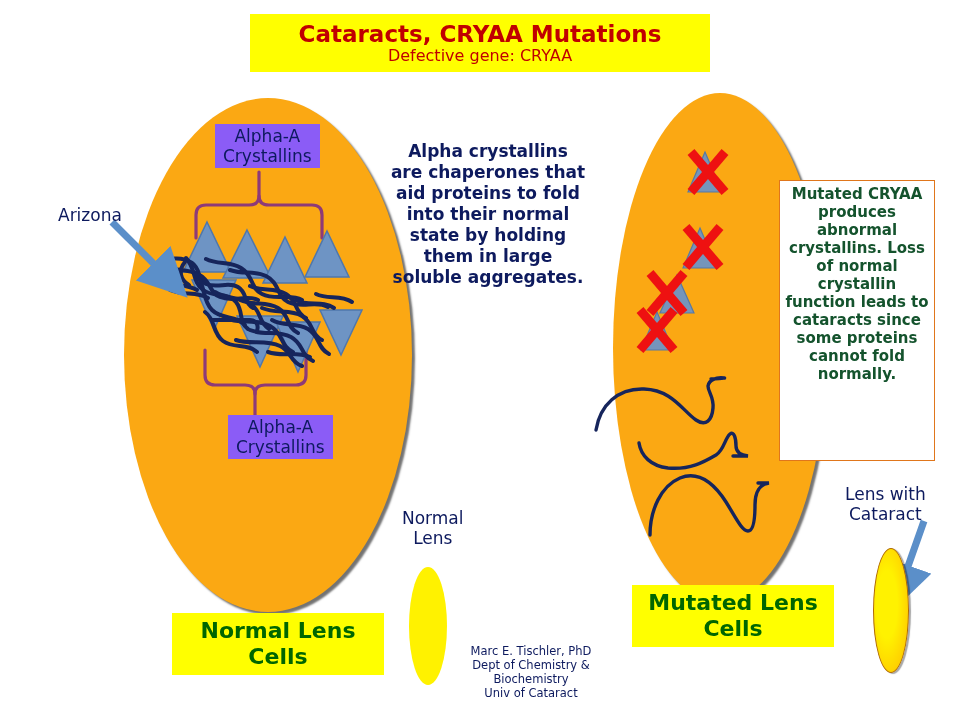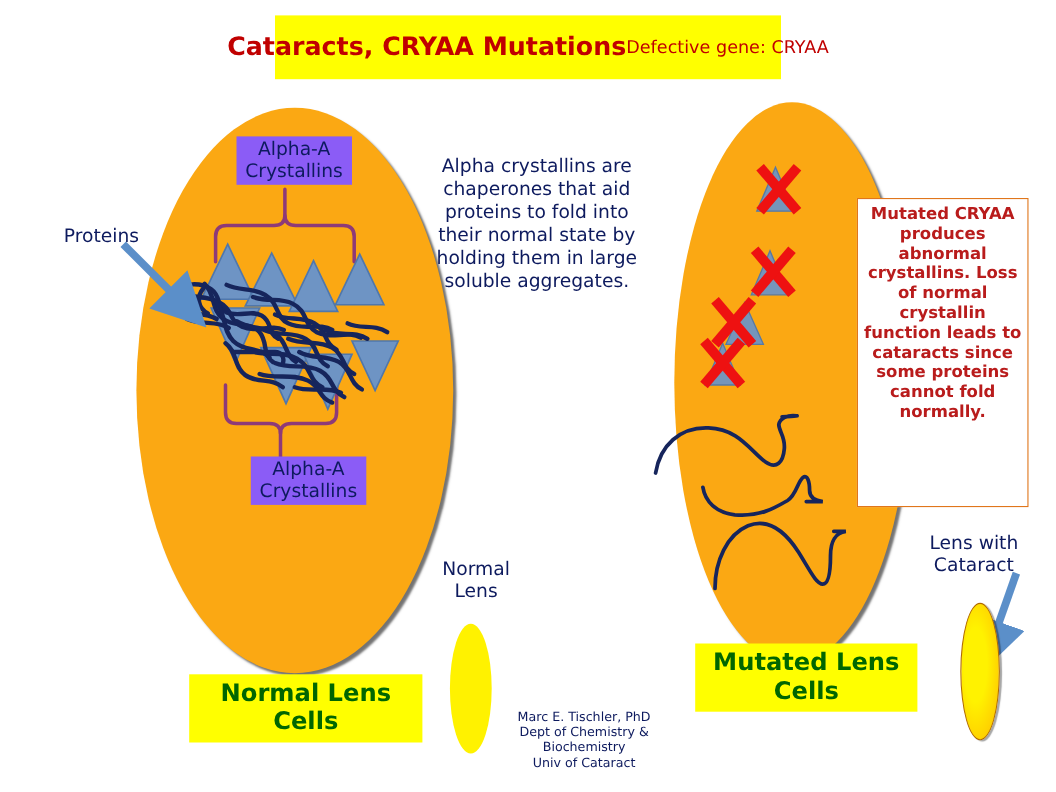--- a/index.html
+++ b/index.html
@@ -10,21 +10,21 @@
     overflow:hidden;
     position:relative;
   }
   #stage{position:absolute;left:0;top:0;width:960px;height:720px;}
   .abs{position:absolute;}
 
   
   #title-banner{
     left:250px;top:14px;width:460px;height:58px;
     background:#FFFF00;
-    display:flex;align-items:center;justify-content:center;
+    display:flex;flex-direction:column;align-items:center;justify-content:center;
     box-sizing:border-box;
   }
   #title-main{
     color:#C00000;font-weight:bold;font-size:23px;letter-spacing:0px;
     line-height:25px;white-space:nowrap;
   }
   #title-sub{
     color:#C00000;font-weight:normal;font-size:16px;line-height:18px;white-space:nowrap;
   }
 
@@ -43,28 +43,28 @@
     font-size:17px;line-height:20px;text-align:center;
     padding:2px 8px;box-sizing:border-box;white-space:nowrap;
   }
   #alphaA-top{left:215px;top:124px;}
   #alphaA-bottom{left:228px;top:415px;}
 
   
   #center-text{
     left:390px;top:141px;width:196px;
     color:#0D1A5E;font-size:17px;line-height:21px;text-align:center;
-    font-weight:400;
+    font-weight:700;
   }
 
   
   #mutation-note{
     left:779px;top:180px;width:156px;height:281px;
     background:#ffffff;border:1px solid #E0761B;
-    color:#b91c1c;font-weight:bold;font-size:15px;line-height:18px;
+    color:#14532d;font-weight:bold;font-size:15px;line-height:18px;
     text-align:center;box-sizing:border-box;padding:4px 3px;
   }
 
   
   .navy-label{
     color:#0D1A5E;font-size:17px;line-height:20px;text-align:center;white-space:nowrap;
   }
   #proteins-label{left:58px;top:205px;}
   #normal-lens-label{left:402px;top:508px;}
   #cataract-label{left:845px;top:484px;}
@@ -206,21 +206,21 @@
   <div class="abs" id="title-banner">
     <div id="title-main">Cataracts, CRYAA Mutations</div>
     <div id="title-sub">Defective gene: CRYAA</div>
   </div>
 
   <div class="abs white-label" id="alphaA-top"><span style="white-space:pre-line">Alpha-A
 Crystallins</span></div>
   <div class="abs white-label" id="alphaA-bottom"><span style="white-space:pre-line">Alpha-A
 Crystallins</span></div>
 
-  <div class="abs navy-label" id="proteins-label">Proteins</div>
+  <div class="abs navy-label" id="proteins-label">Arizona</div>
 
   <div class="abs" id="center-text">Alpha crystallins are chaperones that aid proteins to fold into their normal state by holding them in large soluble aggregates.</div>
 
   <div class="abs" id="mutation-note">Mutated CRYAA produces abnormal crystallins. Loss of normal crystallin function leads to cataracts since some proteins cannot fold normally.</div>
 
   <div class="abs navy-label" id="normal-lens-label" style="white-space:pre-line">Normal
 Lens</div>
   <div class="abs" id="normal-lens-shape"></div>
 
   <div class="abs navy-label" id="cataract-label" style="white-space:pre-line">Lens with

